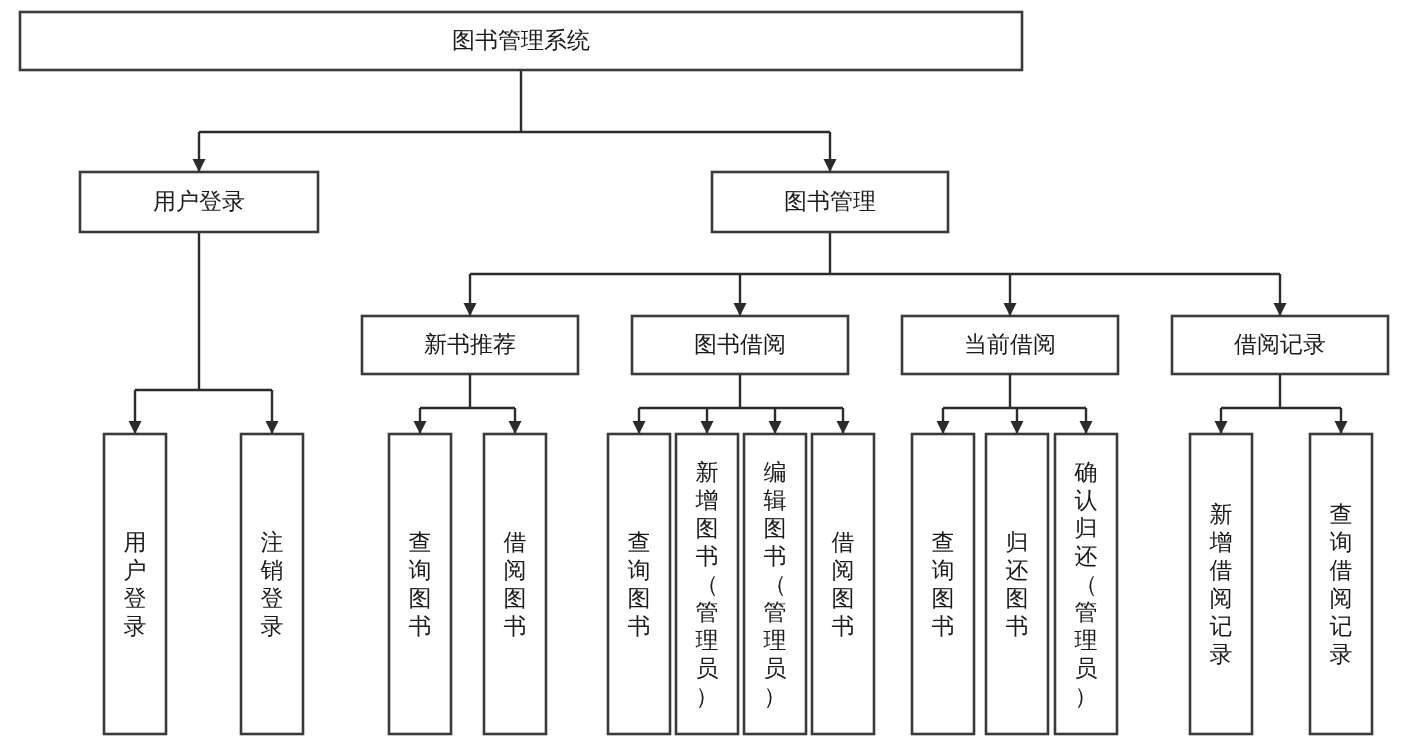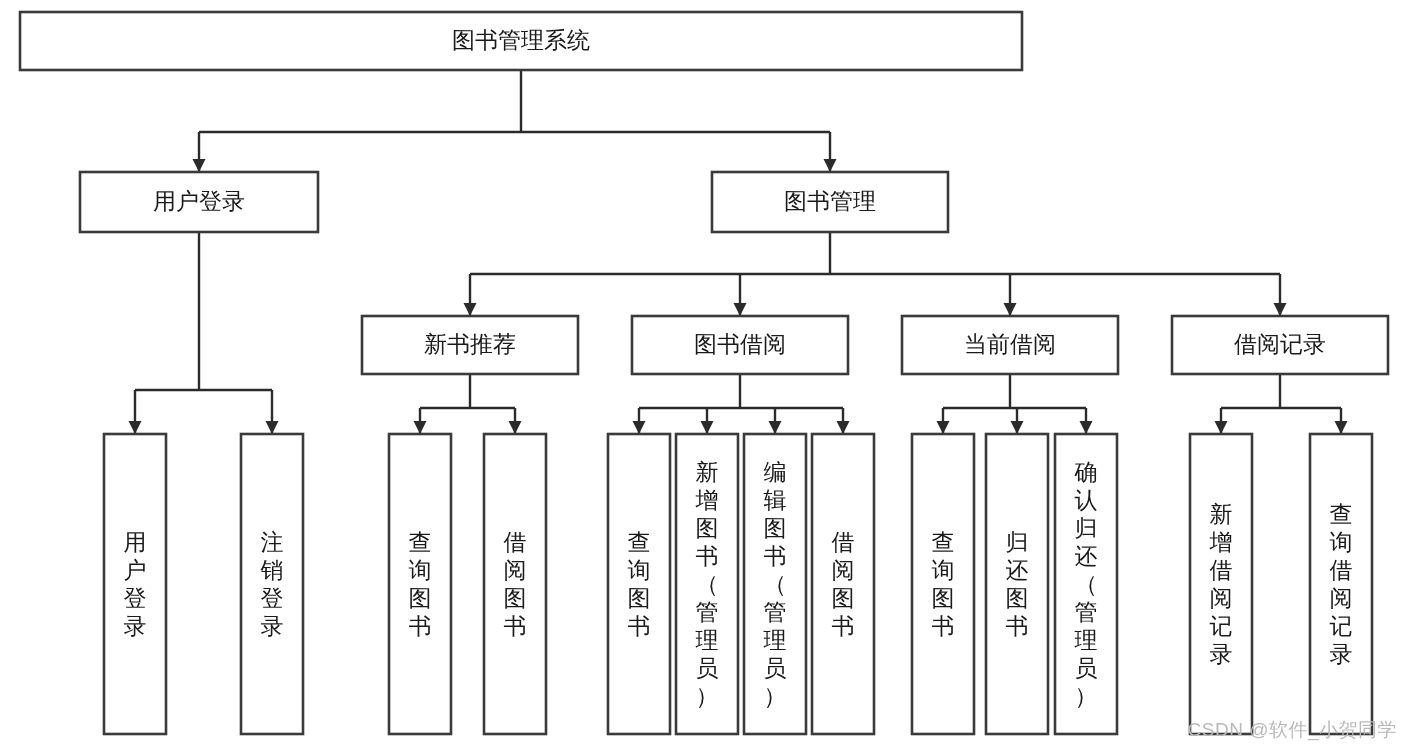--- a/index.html
+++ b/index.html
@@ -194,14 +194,13 @@
         <g>
           <rect x="1190" y="434" width="62" height="300" class="node-box"></rect>
           <text x="1221" y="521.84" class="node-label-vertical"><tspan x="1221" dy="0">新</tspan><tspan x="1221" dy="28">增</tspan><tspan x="1221" dy="28">借</tspan><tspan x="1221" dy="28">阅</tspan><tspan x="1221" dy="28">记</tspan><tspan x="1221" dy="28">录</tspan></text>
         </g>
         <g>
           <rect x="1310" y="434" width="62" height="300" class="node-box"></rect>
           <text x="1341" y="521.84" class="node-label-vertical"><tspan x="1341" dy="0">查</tspan><tspan x="1341" dy="28">询</tspan><tspan x="1341" dy="28">借</tspan><tspan x="1341" dy="28">阅</tspan><tspan x="1341" dy="28">记</tspan><tspan x="1341" dy="28">录</tspan></text>
         </g>
       </g>
   </svg>
-  <div class="watermark">CSDN @软件_小贺同学</div>
 </div>
 
 </body></html>

